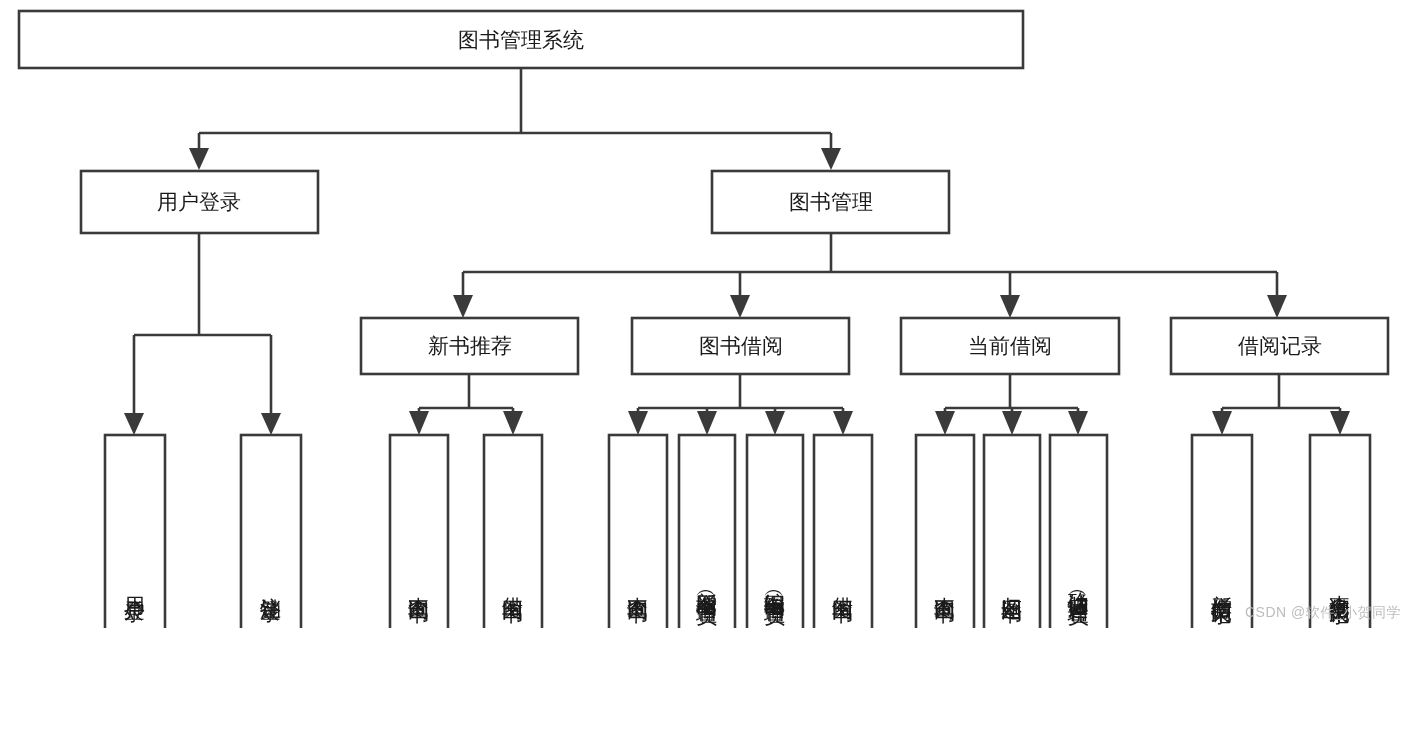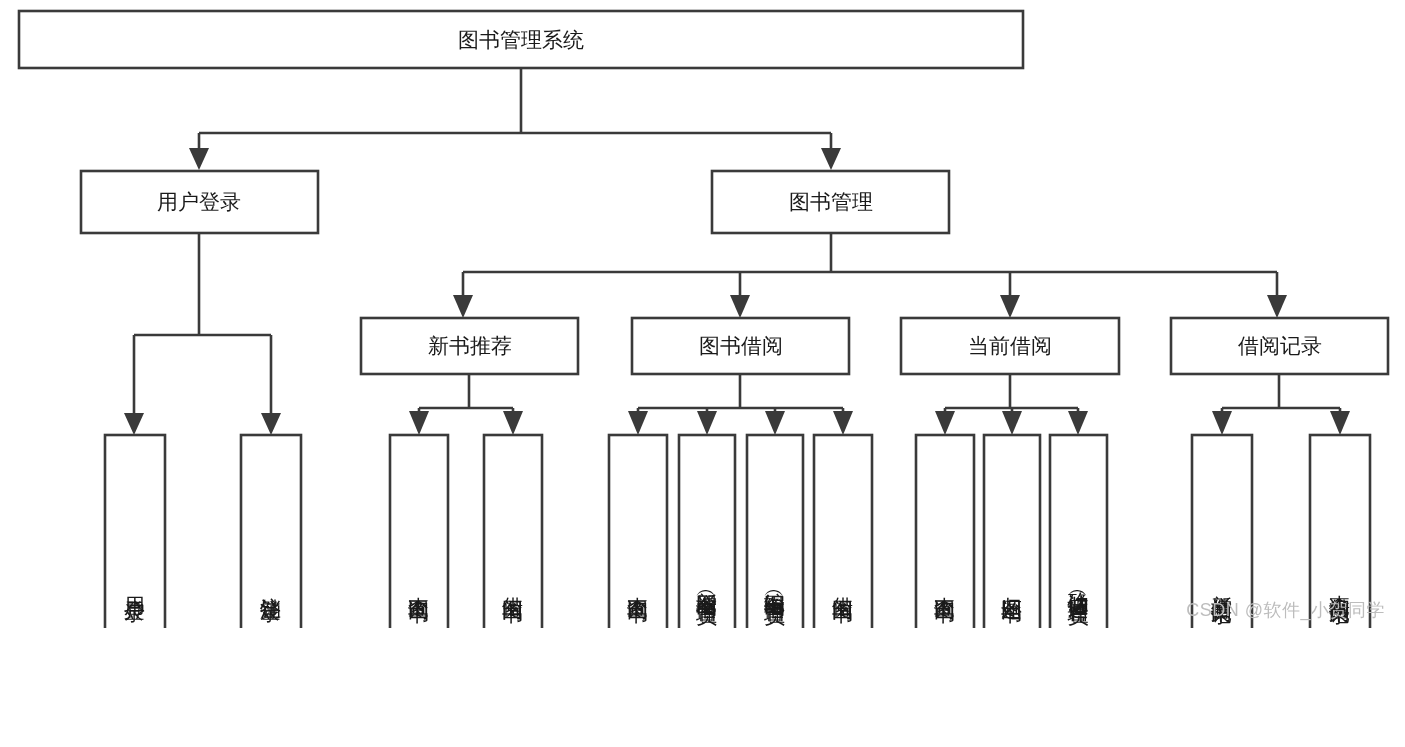--- a/index.html
+++ b/index.html
@@ -58,24 +58,24 @@
     line-height: 1;
     display: flex;
     align-items: center;
     justify-content: center;
     white-space: nowrap;
     pointer-events: none;
     user-select: none;
   }
   .watermark {
     position: absolute;
-    right: 20px;
+    right: 4px;
     bottom: 6px;
     font-family: "Liberation Sans", sans-serif;
-    font-size: 18px;
+    font-size: 14px;
     color: #bdbdbd;
     letter-spacing: 0.5px;
     user-select: none;
   }
 </style>
 </head>
 <body>
 
 <div id="diagram-root">
 

